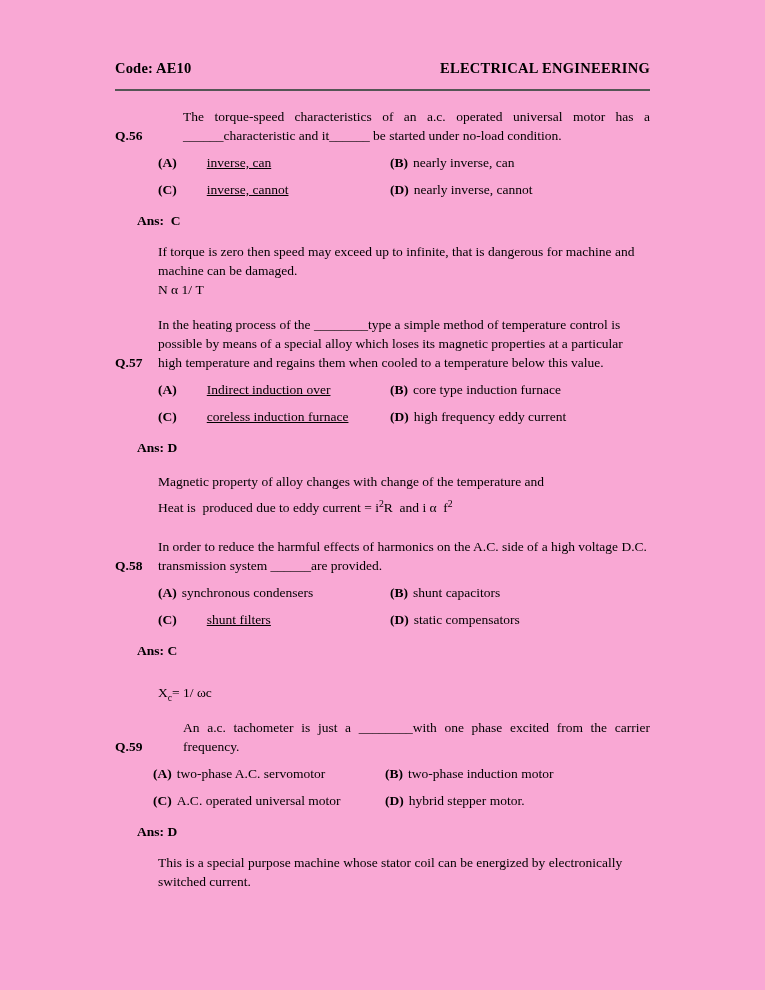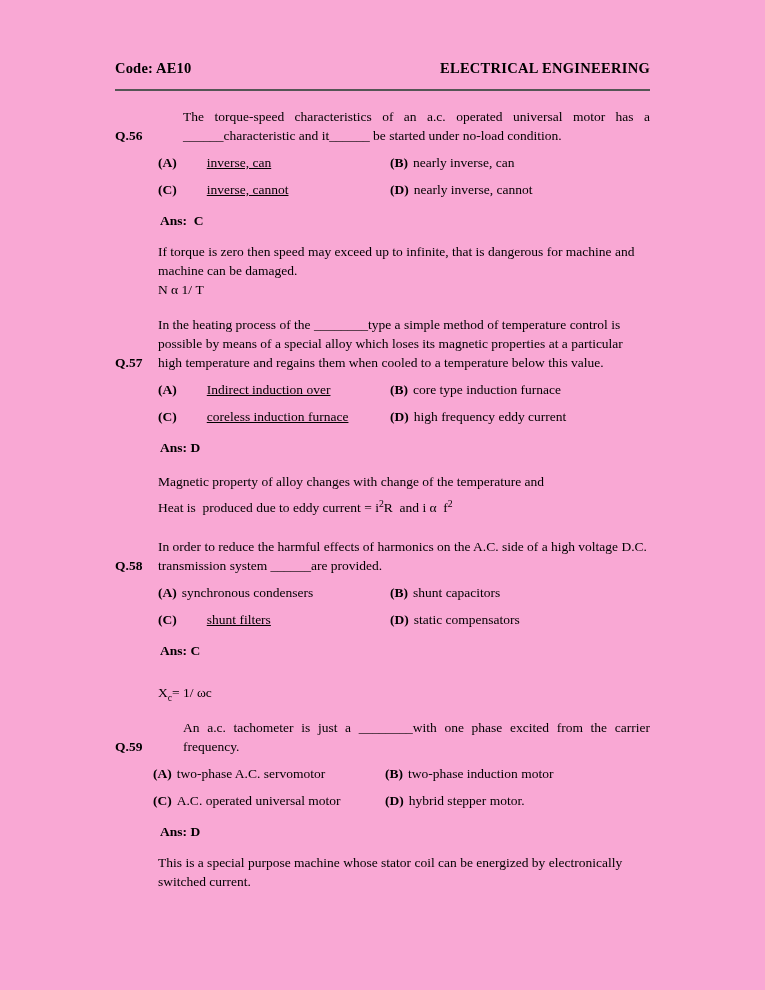--- a/index.html
+++ b/index.html
@@ -92,21 +92,21 @@
     flex: 0 0 auto;
   }
   .opttext { white-space: pre; }
   
   .gap-sm .opttext { margin-left: 5px; }
   .gap-lg .opttext { margin-left: 30px; text-decoration: underline; }
 
   
   .ansline {
     margin-top: 13px;
-    margin-left: 45px;
+    margin-left: 22px;
     font-weight: bold;
     font-size: 13.5px;
     line-height: 18px;
     white-space: pre;
   }
   .expl {
     margin-top: 12px;
     margin-left: 43px;
     font-size: 13.5px;
     line-height: 19px;

